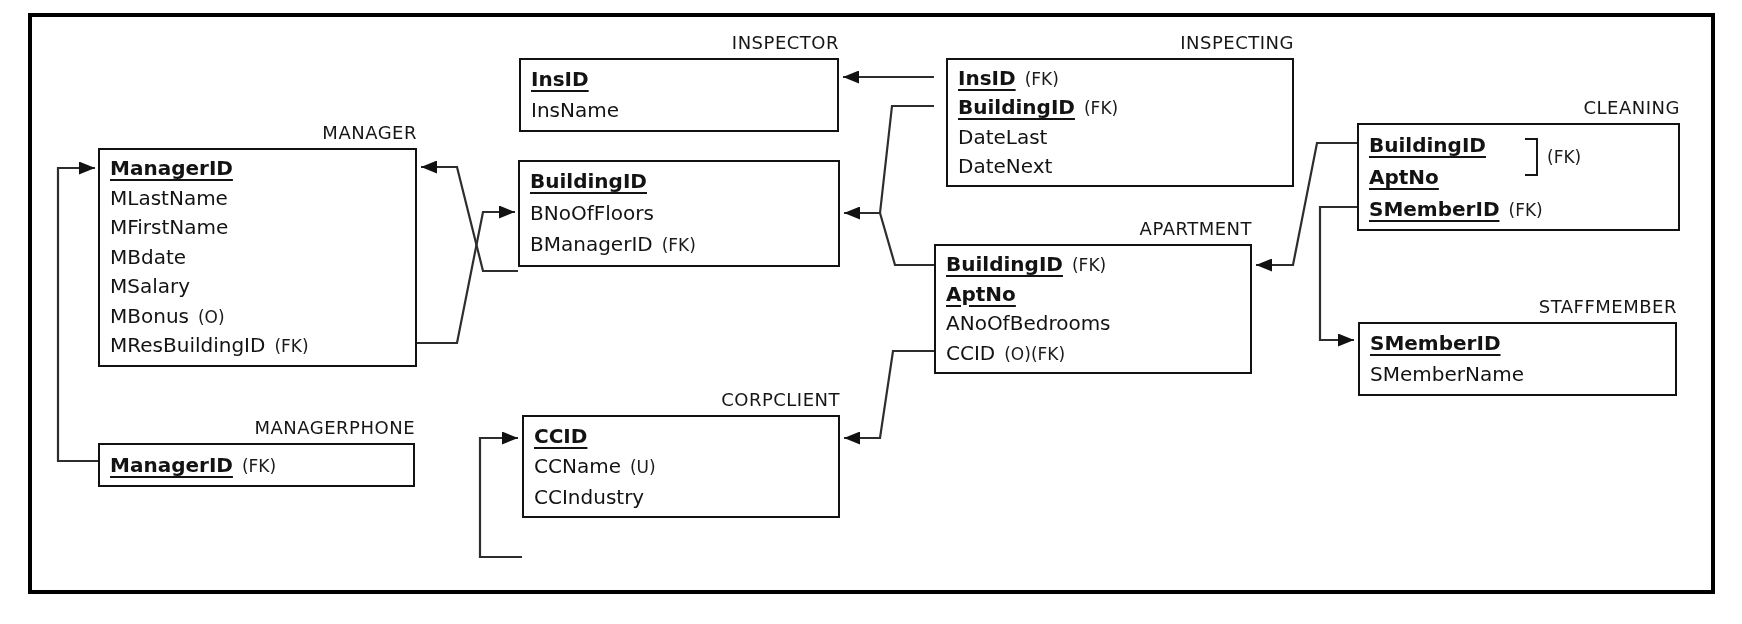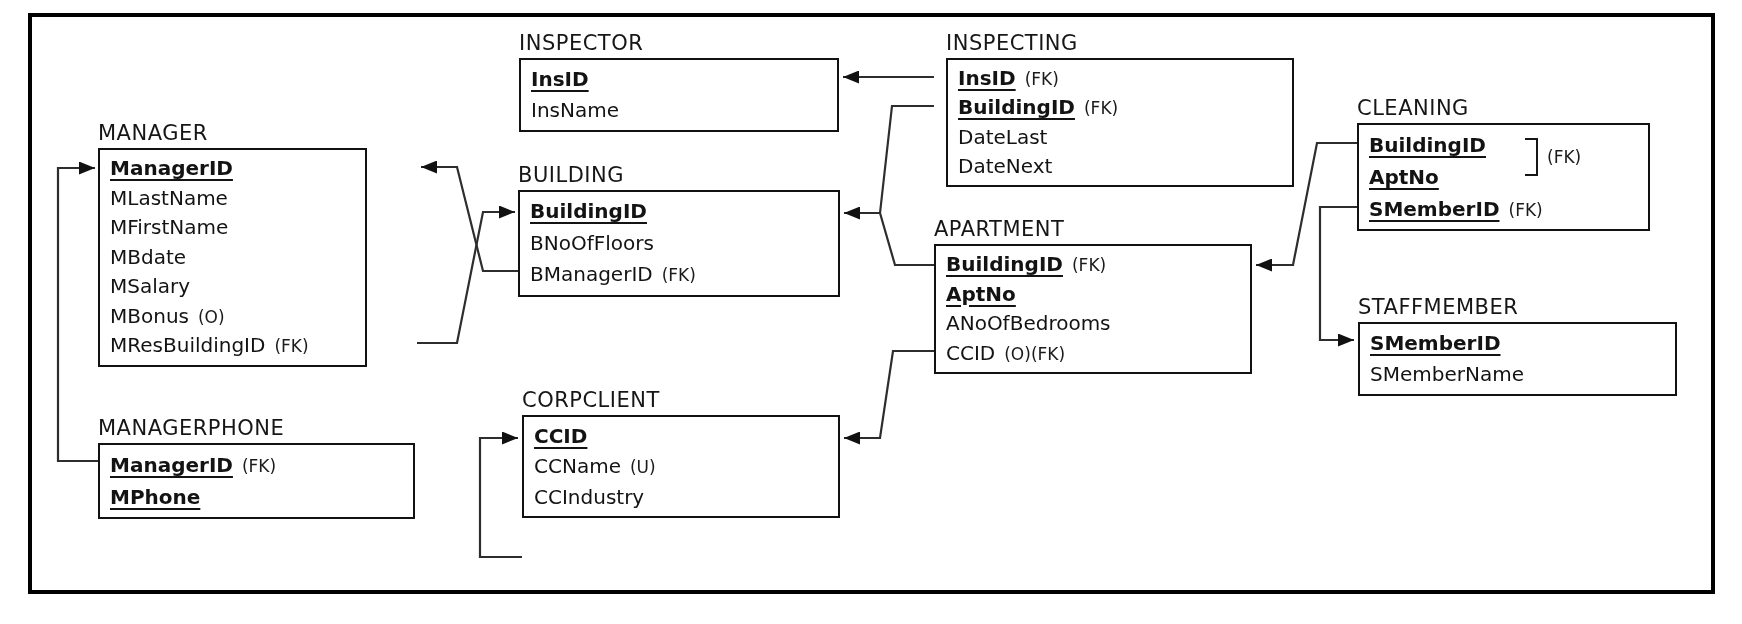--- a/index.html
+++ b/index.html
@@ -27,22 +27,22 @@
   }
   svg.wires polyline {
     fill: none;
     stroke: #2d2d2d;
     stroke-width: 2.2;
   }
   .entity { position: absolute; }
   .entity-title {
     height: 30px;
     line-height: 30px;
-    text-align: left;
-    font-size: 21px;
+    text-align: right;
+    font-size: 18px;
     letter-spacing: 0.5px;
     color: #161616;
     white-space: nowrap;
   }
   .entity-box {
     position: relative;
     border: 2.5px solid #121212;
     background: #fff;
     padding: 4px 6px 4px 10px;
   }
@@ -105,48 +105,46 @@
 
   <polyline points="1357,143 1317,143 1293,265 1256,265" marker-end="url(#arr)"></polyline>
 
   <polyline points="1357,207 1320,207 1320,340 1354,340" marker-end="url(#arr)"></polyline>
 
   <polyline points="934,351 893,351 880,438 844,438" marker-end="url(#arr)"></polyline>
 
   <polyline points="522,557 480,557 480,438 518,438" marker-end="url(#arr)"></polyline>
 </svg>
 
-<div class="entity" id="ent-manager" style="left:98px;  top:118px; width:269px; --rh:29.5px;">
+<div class="entity" id="ent-manager" style="left:98px;  top:118px; width:319px; --rh:29.5px;">
     <div class="entity-title">MANAGER</div>
     <div class="entity-box">
       <div class="row"><span class="nm pk">ManagerID</span></div>
       <div class="row"><span class="nm">MLastName</span></div>
       <div class="row"><span class="nm">MFirstName</span></div>
       <div class="row"><span class="nm">MBdate</span></div>
       <div class="row"><span class="nm">MSalary</span></div>
       <div class="row"><span class="nm">MBonus</span><span class="ann">(O)</span></div>
       <div class="row"><span class="nm">MResBuildingID</span><span class="ann">(FK)</span></div>
     </div>
   </div>
 <div class="entity" id="ent-managerphone" style="left:98px;  top:413px; width:317px; --rh:32px;">
     <div class="entity-title">MANAGERPHONE</div>
     <div class="entity-box">
       <div class="row"><span class="nm pk">ManagerID</span><span class="ann">(FK)</span></div>
-      <div class="row"><span class="nm pk">MPhone</span></div>
     </div>
   </div>
 <div class="entity" id="ent-inspector" style="left:519px; top:28px;  width:320px; --rh:31px;">
     <div class="entity-title">INSPECTOR</div>
     <div class="entity-box">
       <div class="row"><span class="nm pk">InsID</span></div>
       <div class="row"><span class="nm">InsName</span></div>
     </div>
   </div>
 <div class="entity" id="ent-building" style="left:518px; top:160px; width:322px; --rh:31.5px;">
-    <div class="entity-title">BUILDING</div>
     <div class="entity-box">
       <div class="row"><span class="nm pk">BuildingID</span></div>
       <div class="row"><span class="nm">BNoOfFloors</span></div>
       <div class="row"><span class="nm">BManagerID</span><span class="ann">(FK)</span></div>
     </div>
   </div>
 <div class="entity" id="ent-corpclient" style="left:522px; top:385px; width:318px; --rh:30.4px;">
     <div class="entity-title">CORPCLIENT</div>
     <div class="entity-box">
       <div class="row"><span class="nm pk">CCID</span></div>
@@ -165,21 +163,21 @@
   </div>
 <div class="entity" id="ent-apartment" style="left:934px; top:214px; width:318px; --rh:29.5px;">
     <div class="entity-title">APARTMENT</div>
     <div class="entity-box">
       <div class="row"><span class="nm pk">BuildingID</span><span class="ann">(FK)</span></div>
       <div class="row"><span class="nm pk">AptNo</span></div>
       <div class="row"><span class="nm">ANoOfBedrooms</span></div>
       <div class="row"><span class="nm">CCID</span><span class="ann">(O)(FK)</span></div>
     </div>
   </div>
-<div class="entity" id="ent-cleaning" style="left:1357px;top:93px;  width:293px; --rh:32px;">
+<div class="entity" id="ent-cleaning" style="left:1357px;top:93px;  width:323px; --rh:32px;">
     <div class="entity-title">CLEANING</div>
     <div class="entity-box">
       <div class="row"><span class="nm pk">BuildingID</span></div>
       <div class="row"><span class="nm pk">AptNo</span></div>
       <div class="row"><span class="nm pk">SMemberID</span><span class="ann">(FK)</span></div>
       <div class="bracket"></div>
       <span class="bracket-ann">(FK)</span>
     </div>
   </div>
 <div class="entity" id="ent-staffmember" style="left:1358px;top:292px; width:319px; --rh:31px;">

